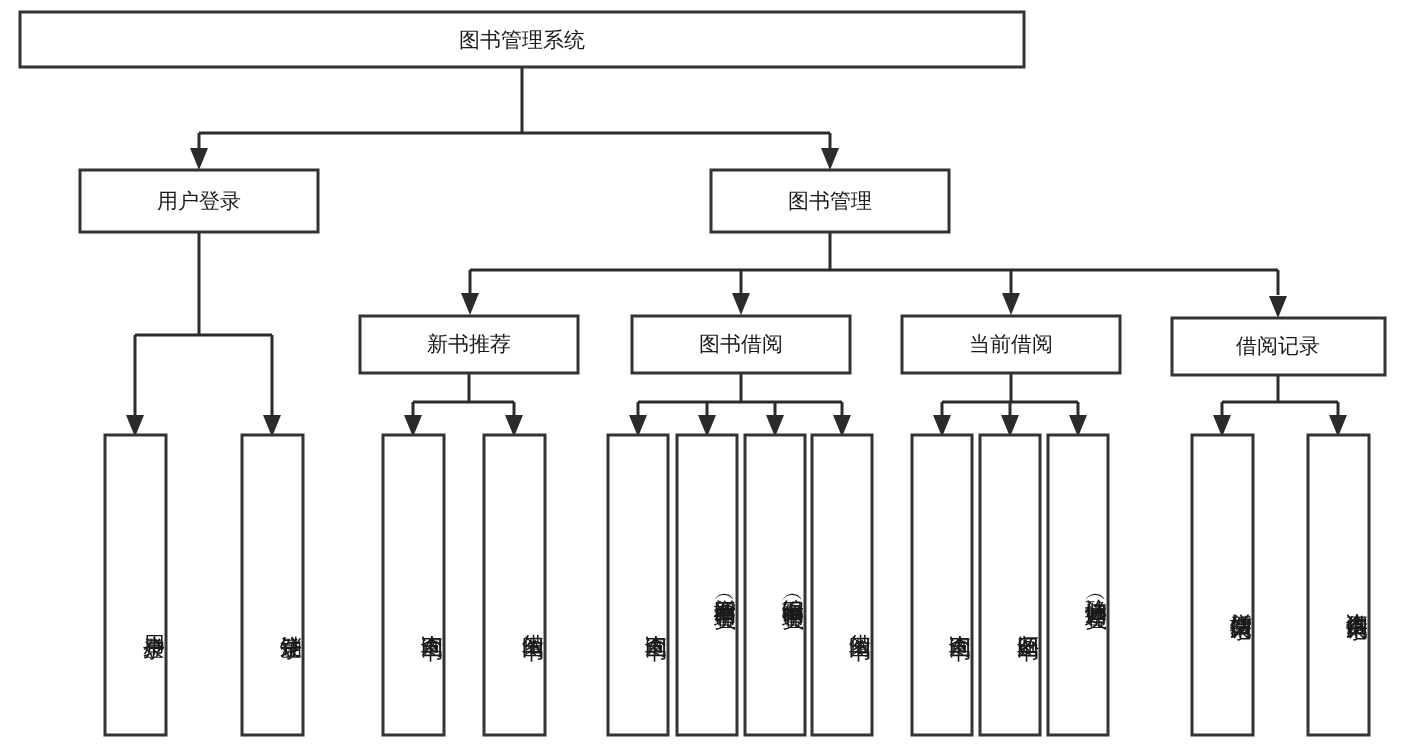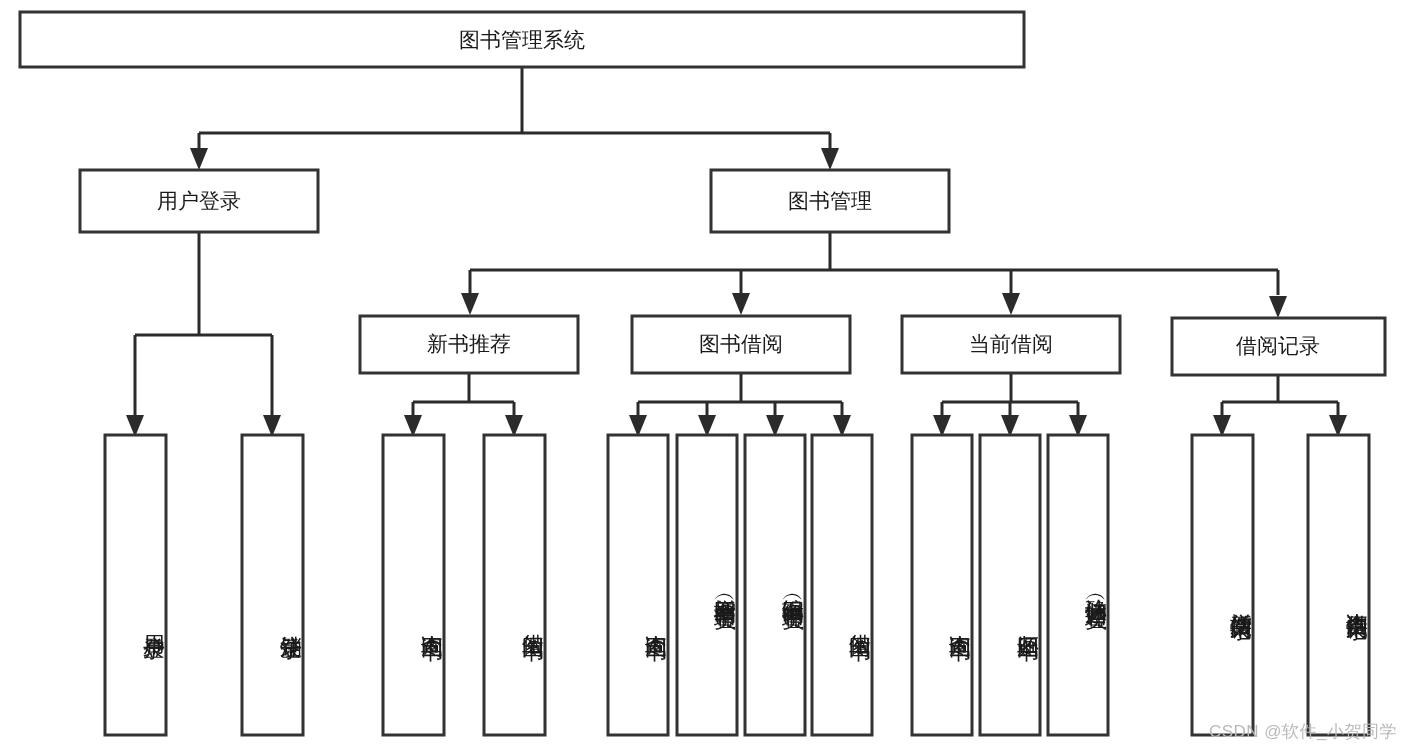--- a/index.html
+++ b/index.html
@@ -229,14 +229,13 @@
   <div class="leaf-label-v" style="left:745px; top:442px; width:60px; height:292px;">编辑图书（管理员）</div>
   <div class="leaf-label-v" style="left:812px; top:505px; width:60px; height:230px;">借阅图书</div>
 
   <div class="leaf-label-v" style="left:912px; top:505px; width:60px; height:230px;">查询图书</div>
   <div class="leaf-label-v" style="left:980px; top:505px; width:60px; height:230px;">归还图书</div>
   <div class="leaf-label-v" style="left:1048px; top:442px; width:60px; height:292px;">确认归还（管理员）</div>
 
   <div class="leaf-label-v" style="left:1192px; top:468px; width:61px; height:262px;">新增借阅记录</div>
   <div class="leaf-label-v" style="left:1308px; top:468px; width:61px; height:262px;">查询借阅记录</div>
 
-  <div id="watermark">CSDN @软件_小贺同学</div>
 </div>
 
 </body></html>

